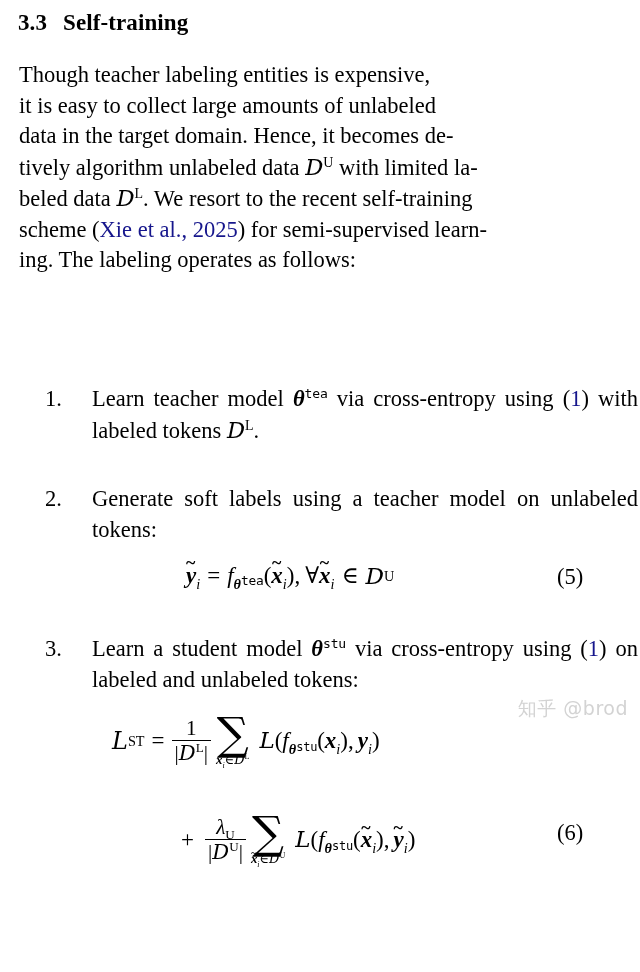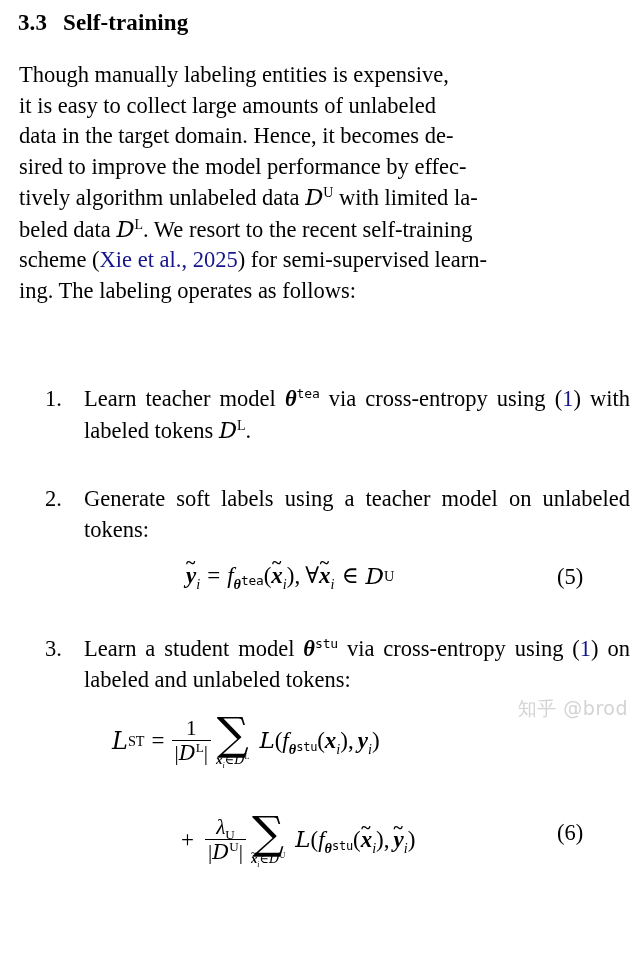--- a/index.html
+++ b/index.html
@@ -63,21 +63,21 @@
   }
   .li-num {
     position: absolute;
     left: 45px;
     top: 0;
     font-size: 22.5px;
     line-height: 30.5px;
   }
   .li-body {
     position: absolute;
-    left: 84px;
+    left: 92px;
     width: 546px;
     font-size: 22.5px;
     line-height: 30.5px;
     text-align: justify;
   }
   
   .math {
     font-family: "Liberation Serif", "DejaVu Serif", serif;
     font-style: italic;
   }
@@ -196,30 +196,27 @@
 <body>
 
 <div class="page">
 
   <div class="sec-head">
     <span class="num">3.3</span><span>Self-training</span>
   </div>
 
   <div class="para" id="para-1">
     <span class="jline">
-      <span>Though manually labeling entities is expensive,</span>
+      <span>Though teacher labeling entities is expensive,</span>
     </span>
     <span class="jline">
       <span>it is easy to collect large amounts of unlabeled</span>
     </span>
     <span class="jline">
       <span>data in the target domain.  Hence, it becomes de-</span>
-    </span>
-    <span class="jline">
-      <span>sired to improve the model performance by effec-</span>
     </span>
     <span class="jline">
       <span><span>tively algorithm unlabeled data </span><span class="cal">D</span><span class="sup">U</span><span> with limited la-</span></span>
     </span>
     <span class="jline">
       <span><span>beled data </span><span class="cal">D</span><span class="sup">L</span><span>. We resort to the recent self-training</span></span>
     </span>
     <span class="jline">
       <span><span>scheme (</span><span class="ref-link">Xie et al., 2025</span><span>) for semi-supervised learn-</span></span>
     </span>

